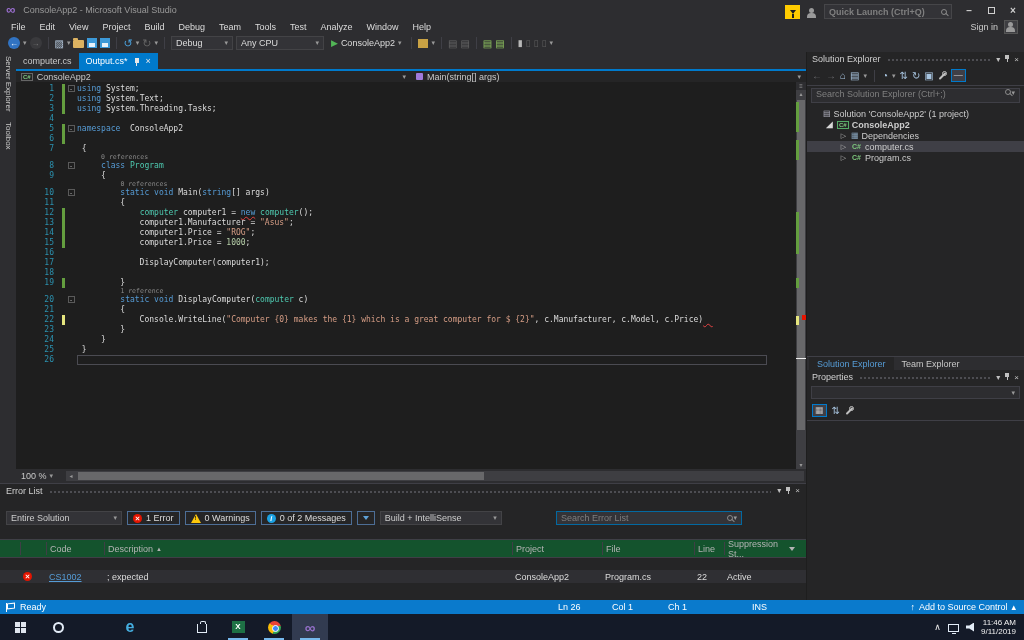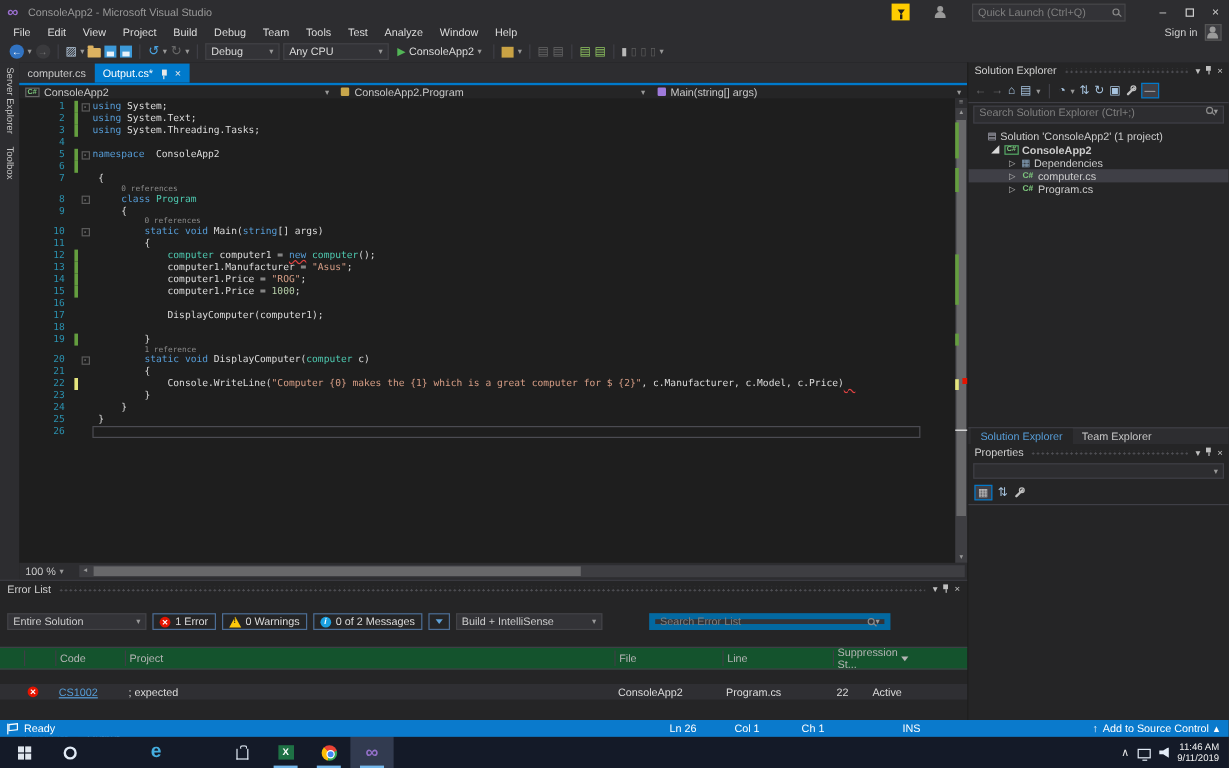--- a/index.html
+++ b/index.html
@@ -4,21 +4,21 @@
 <style>
   * { margin:0; padding:0; box-sizing:border-box; }
   html,body { width:1024px; height:640px; overflow:hidden; background:#2d2d30;
     font-family:"Liberation Sans", sans-serif; font-size:9px; color:#cccccc; }
   .app { width:1024px; height:640px; display:flex; flex-direction:column; }
 
   
   .titlebar { height:20px; display:flex; align-items:center; padding:0 0 0 6px; background:#2d2d30; }
   .vslogo { color:#9b6fd0; font-size:13px; font-weight:bold; line-height:14px; margin-right:8px; }
   .apptitle { color:#999; }
-  .tb-right { margin-left:auto; display:flex; align-items:center; gap:20px; }
+  .tb-right { margin-left:auto; display:flex; align-items:flex-end; gap:6px;font-weight:bold; }
   .fb-yellow { width:15px; height:14px; background:#ffcc00; display:flex; align-items:center; justify-content:center; }
   .funnel { width:0; height:0; border:3px solid transparent; border-top:4px solid #1e1e1e; margin-top:3px; position:relative; }
   .funnel::after { content:''; position:absolute; left:-1px; top:0; width:2px; height:4px; background:#1e1e1e; }
   .fb-person { width:12px; height:12px; position:relative; }
   .person::before { content:''; position:absolute; left:3px; top:1px; width:5px; height:5px; border-radius:50%; background:#9a9a9a; }
   .person::after { content:''; position:absolute; left:1px; top:6px; width:9px; height:5px; border-radius:4px 4px 0 0; background:#9a9a9a; }
   .qlaunch { width:128px; height:15px; background:#333337; border:1px solid #464649; display:flex; align-items:center; padding:0 4px; color:#7f7f7f; }
   .mag { width:6px; height:6px; border:1px solid #8a8a8a; border-radius:50%; position:relative; flex:none; }
   .mag::after { content:''; position:absolute; width:4px; height:1px; background:#8a8a8a; right:-3px; bottom:-1px; transform:rotate(45deg); }
   .qlaunch .mag { margin-left:auto; }
@@ -162,21 +162,21 @@
   .el-btn { height:14px; border:1px solid #4d6e96; display:flex; align-items:center; gap:4px; padding:0 5px; color:#dcdcdc; background:#252526; }
   .ic-err { width:9px; height:9px; border-radius:50%; background:#e51400; position:relative; flex:none; }
   .ic-err::before, .ic-err::after { content:''; position:absolute; left:2px; top:4px; width:5px; height:1px; background:#fff; }
   .ic-err::before { transform:rotate(45deg); }
   .ic-err::after { transform:rotate(-45deg); }
   .ic-warn { width:0; height:0; border-left:5px solid transparent; border-right:5px solid transparent; border-bottom:9px solid #fdc80b; position:relative; flex:none; }
   .ic-warn::after { content:'!'; position:absolute; left:-1px; top:1px; font-size:6px; color:#1e1e1e; font-weight:bold; }
   .ic-info { width:9px; height:9px; border-radius:50%; background:#1ba1e2; color:#fff; font-size:7px; font-weight:bold; text-align:center; line-height:9px; font-style:italic; flex:none; }
   .el-filter { width:18px; height:14px; border:1px solid #4d6e96; display:flex; align-items:center; justify-content:center; gap:1px; }
   .funnel-sm { width:0; height:0; border:3px solid transparent; border-top:4px solid #5fa2d8; position:relative; margin-top:3px; }
-  .el-search { width:201px; height:14px; margin-left:auto; margin-right:58px; background:#333337; border:5px solid #0369a1; display:flex; align-items:center; padding:0 4px; color:#7f7f7f; }
+  .el-search { width:186px; height:14px; margin-left:auto; margin-right:58px; background:#333337; border:1px solid #0369a1; display:flex; align-items:center; padding:0 4px; color:#7f7f7f; }
   .el-search .mag { margin-left:auto; }
   .el-grid { display:grid; grid-template-columns:20px 26px 58px 408px 90px 92px 30px 1fr; align-items:center; flex:none; padding-right:8px; }
   .el-header { height:19px; color:#b4b4b4; border-bottom:1px solid #3f3f46; border-top:1px solid #3f3f46; background:#14532d; }
   .el-header > div { padding:0 3px; display:flex; align-items:center; gap:3px; border-left:1px solid #3f3f46; height:13px; }
   .el-header > div:first-child { border-left:none; }
   .el-row { height:13px; background:#2f2f33; color:#dcdcdc; }
   .el-row > div { padding:0 3px; display:flex; align-items:center; }
   .code-link { color:#559cd6; text-decoration:underline; }
   .el-body { flex:1; background:#252526; }
   .el-tabs { height:14px; background:#2d2d30; display:flex; padding-left:12px; border-top:1px solid #3f3f46; flex:none; }
@@ -328,25 +328,20 @@
           <span class="tab-close">×</span>
         </div>
       </div>
       <div class="navbar">
         <div class="nav-seg">
           <span class="csproj-ic">C#</span>
           <span>ConsoleApp2</span>
           <span class="ddv">▾</span>
         </div>
         <div class="nav-seg">
-          <span class="class-ic"></span>
-          <span>ConsoleApp2.Program</span>
-          <span class="ddv">▾</span>
-        </div>
-        <div class="nav-seg">
           <span class="method-ic"></span>
           <span>Main(string[] args)</span>
           <span class="ddv">▾</span>
         </div>
       </div>
       <div class="code-wrap">
         <div class="code-lines">
             <div class="code-row">
               <div class="ln">1</div>
               <div class="bar g"></div>
@@ -656,20 +651,24 @@
           <span class="ddv">▾</span>
         </div>
       </div>
       <div class="el-grid el-header">
         <div></div>
         <div></div>
         <div>
             <span>Code</span>
           </div>
         <div>
+          <span>Description</span>
+          <span class="sort-ic">▲</span>
+        </div>
+        <div>
             <span>Project</span>
           </div>
         <div>
             <span>File</span>
           </div>
         <div>
             <span>Line</span>
           </div>
         <div>
           <span>Suppression St...</span>

